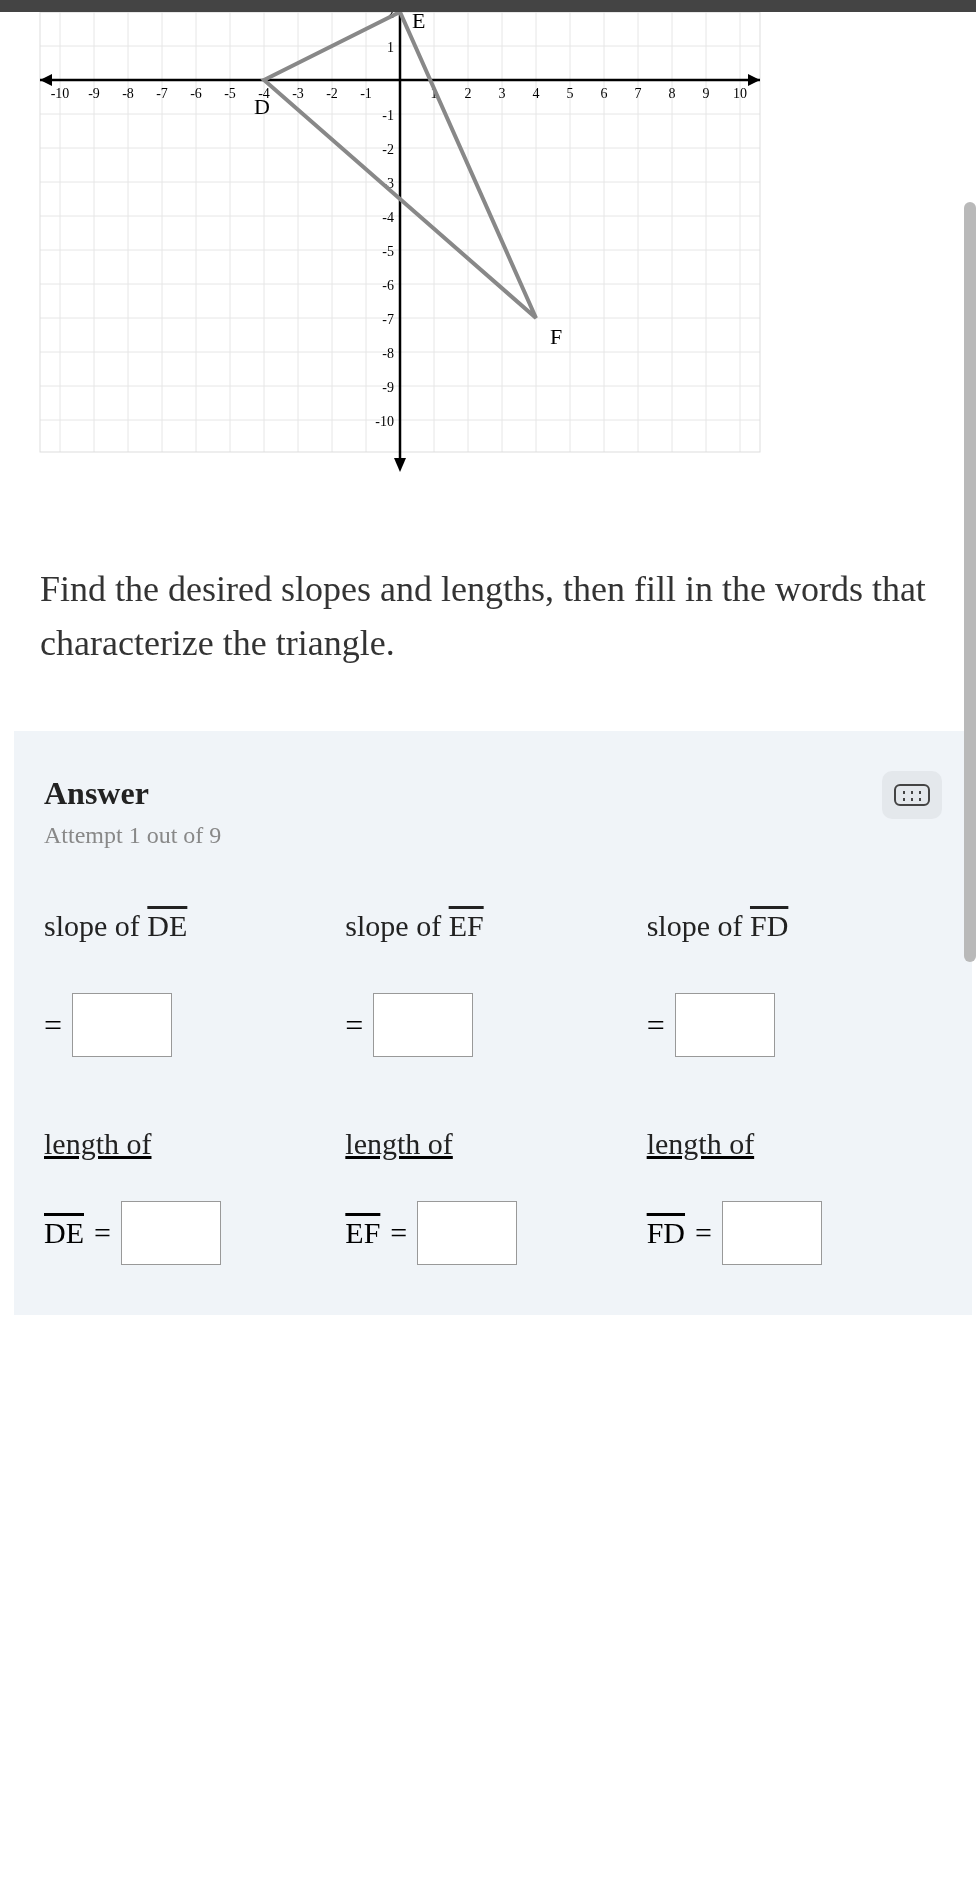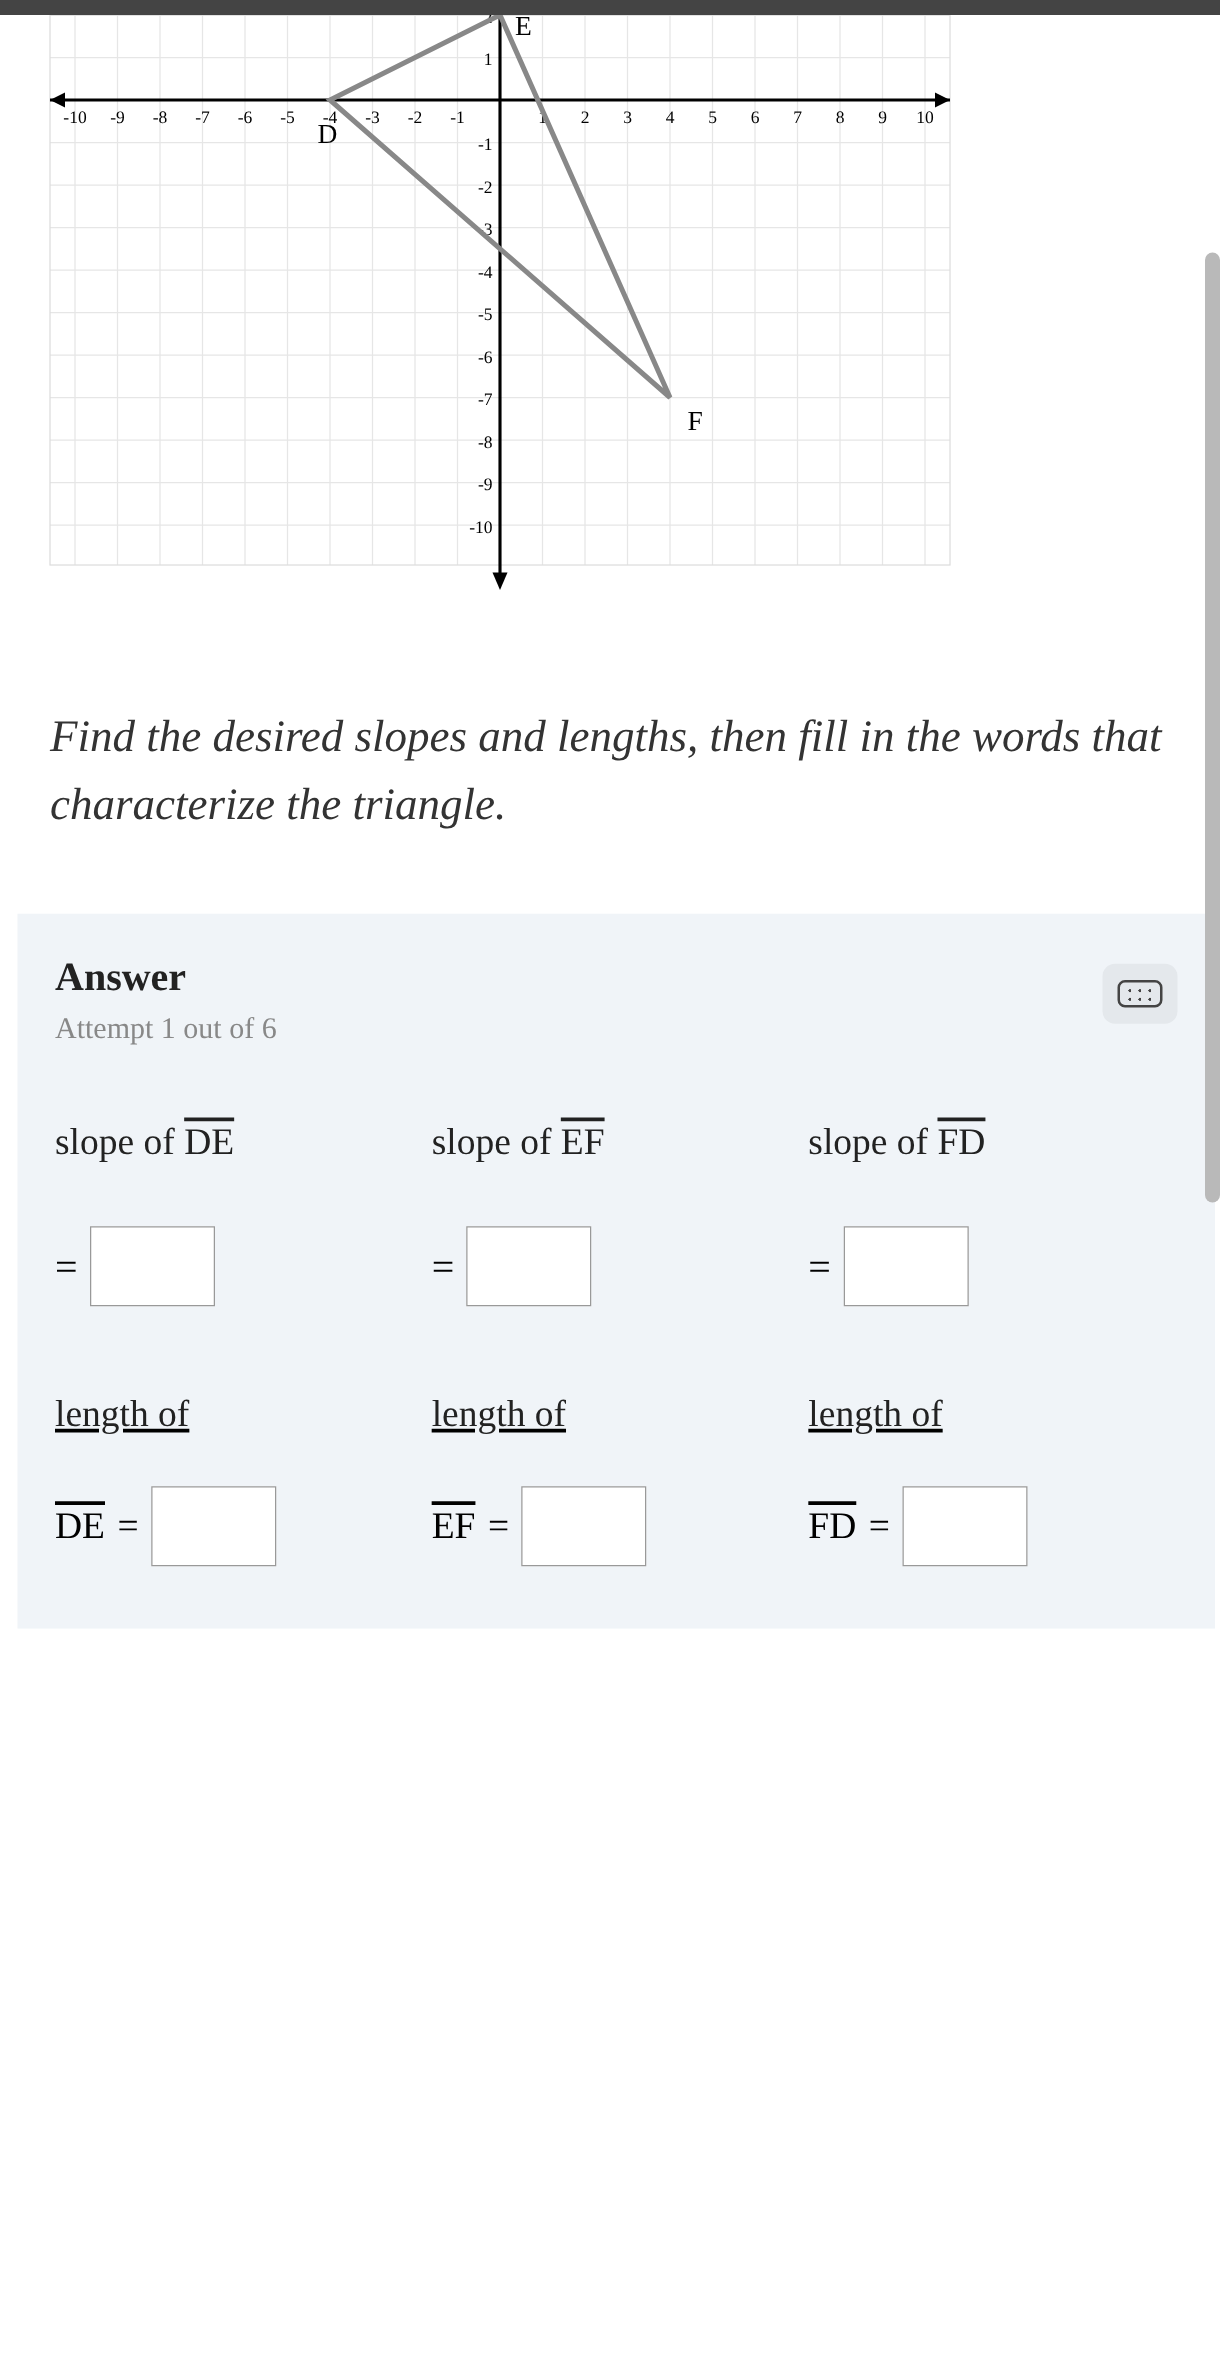--- a/index.html
+++ b/index.html
@@ -16,26 +16,25 @@
       height: 470px;
       margin: 0 auto 0 20px;
       overflow: hidden;
     }
     .graph-svg { display: block; }
     .question {
       font-size: 36px;
       color: #333;
       line-height: 1.5;
       padding: 80px 40px 61px 40px;
-      font-style: italic;
     }
     .answer-box {
       background: #f0f4f8;
       margin: 0 4px 0 14px;
-      padding: 32px 30px 50px 30px;
+      padding: 44px 30px 50px 30px;
       position: relative;
     }
     .answer-title {
       font-size: 32px;
       font-weight: bold;
       color: #222;
       margin-bottom: 10px;
     }
     .attempt {
       font-size: 24px;
@@ -199,21 +198,21 @@
     <text x="234" y="102" font-family="Georgia" font-size="22" fill="#000">D</text>
     <text x="392" y="16" font-family="Georgia" font-size="22" fill="#000">E</text>
     <text x="530" y="332" font-family="Georgia" font-size="22" fill="#000">F</text>
   </svg>
 </div>
 
 <div class="question">Find the desired slopes and lengths, then fill in the words that characterize the triangle.</div>
 
 <div class="answer-box">
   <div class="answer-title">Answer</div>
-  <div class="attempt">Attempt 1 out of 6</div>
+  <div class="attempt">Attempt 1 out of 9</div>
   <div class="keypad-btn">
     <div class="keypad-icon"></div>
   </div>
 
   <div class="row slope-row">
     <div class="col">
       <span>slope of </span><span class="seg">DE</span>
     </div>
     <div class="col">
       <span>slope of </span><span class="seg">EF</span>

